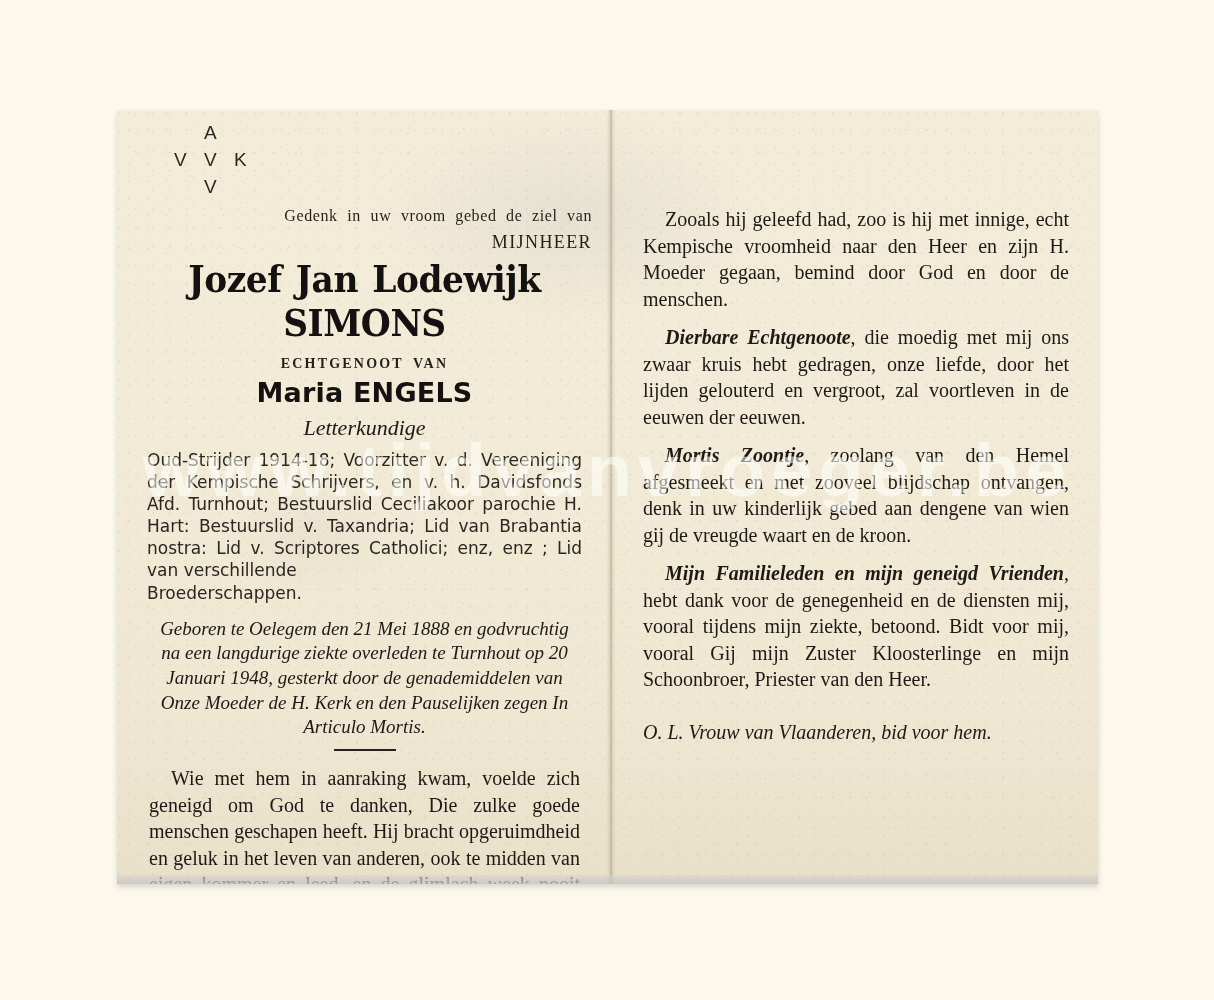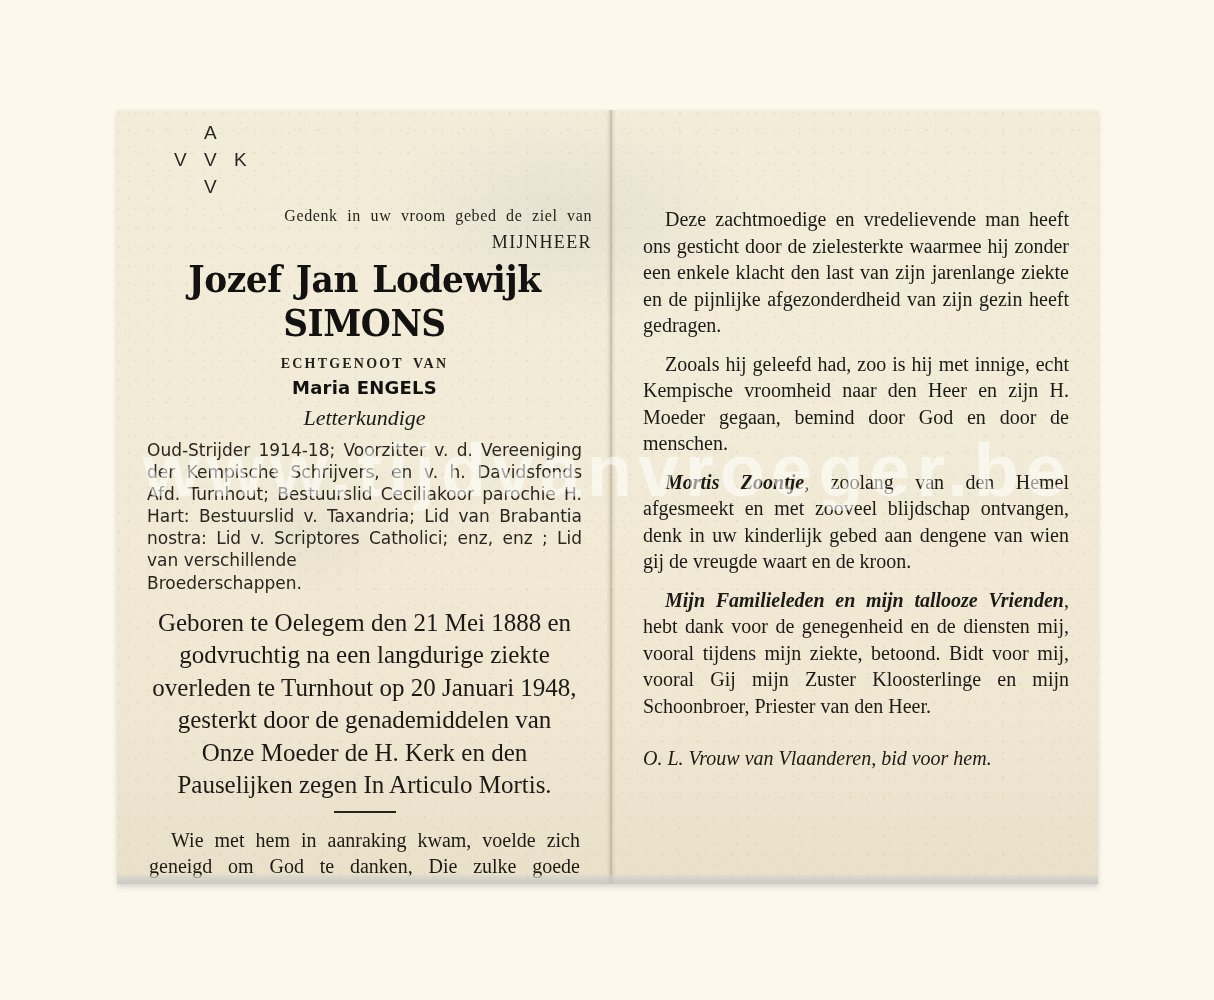--- a/index.html
+++ b/index.html
@@ -153,21 +153,21 @@
     font-weight: bold;
     letter-spacing: 2.2px;
     word-spacing: 4px;
     margin: 11px 0 0 0;
     color: #241f19;
   }
   .line-spouse {
     text-align: center;
     font-family: "DejaVu Sans", sans-serif;
     font-weight: bold;
-    font-size: 18px;
+    font-size: 27px;
     letter-spacing: 0.2px;
     margin: 5px 0 0 0;
     color: #141210;
   }
   .line-profession {
     text-align: center;
     font-style: italic;
     font-size: 22px;
     margin: 7px 0 0 0;
     color: #1d1a16;
@@ -183,21 +183,22 @@
     color: #2a2620;
     hyphens: manual;
   }
   .credentials .last-line {
     display: block;
     text-align: left;
   }
 
   
   .vitals {
-    font-size: 25px;
+    font-style: italic;
+    font-size: 19px;
     line-height: 1.30;
     text-align: center;
     margin: 13px 14px 0 14px;
     color: #1d1a16;
   }
 
   #rule-separator {
     width: 62px;
     height: 0;
     border-top: 2.5px solid #262220;
@@ -266,30 +267,32 @@
       <div id="rule-separator"></div>
 
       <div id="left-body">
         <p class="body-par">Wie met hem in aanraking kwam, voelde zich geneigd om God te danken, Die zulke goede menschen geschapen heeft. Hij bracht opgeruimdheid en geluk in het leven van anderen, ook te midden van eigen kommer en leed. en de glimlach week nooit van zijn gelaat, zelfs niet in de eindeloos lange uren van zijn doodstrijd.</p>
       </div>
     </div>
 
     <div class="column" id="right-column">
       <div id="right-body">
 
-        <p class="body-par">Deze zachtmoedige en vredelievende man heeft ons gesticht door de zielesterkte waarmee hij zonder een enkele klacht den last van zijn jarenlange ziekte en de pijnlijke afgezonderdheid van zijn gezin heeft gedragen.</p>
         <p class="body-par">Zooals hij geleefd had, zoo is hij met innige, echt Kempische vroomheid naar den Heer en zijn H. Moeder gegaan, bemind door God en door de menschen.</p>
 
+        <p class="body-par">
+          <em>Dierbare Echtgenoote</em><span>, die moedig met mij ons zwaar kruis hebt gedragen, onze liefde, door het lijden gelouterd en vergroot, zal voortleven in de eeuwen der eeuwen.</span>
+        </p>
 
         <p class="body-par">
           <em>Mortis Zoontje</em><span>, zoolang van den Hemel afgesmeekt en met zooveel blijdschap ontvangen, denk in uw kinderlijk gebed aan dengene van wien gij de vreugde waart en de kroon.</span>
         </p>
 
         <p class="body-par">
-          <em>Mijn Familieleden en mijn tallooze Vrienden</em><span>, hebt dank voor de genegenheid en de diensten mij, vooral tijdens mijn ziekte, betoond. Bidt voor mij, vooral Gij mijn Zuster Kloosterlinge en mijn Schoonbroer, Priester van den Heer.</span>
+          <em>Mijn Familieleden en mijn geneigd Vrienden</em><span>, hebt dank voor de genegenheid en de diensten mij, vooral tijdens mijn ziekte, betoond. Bidt voor mij, vooral Gij mijn Zuster Kloosterlinge en mijn Schoonbroer, Priester van den Heer.</span>
         </p>
       </div>
 
       <div class="closing-line">O. L. Vrouw van Vlaanderen, bid voor hem.</div>
     </div>
 
     <div id="center-fold"></div>
     <div id="watermark">www.tijdvanvroeger.be</div>
     <div id="card-bottom-edge"></div>
 

